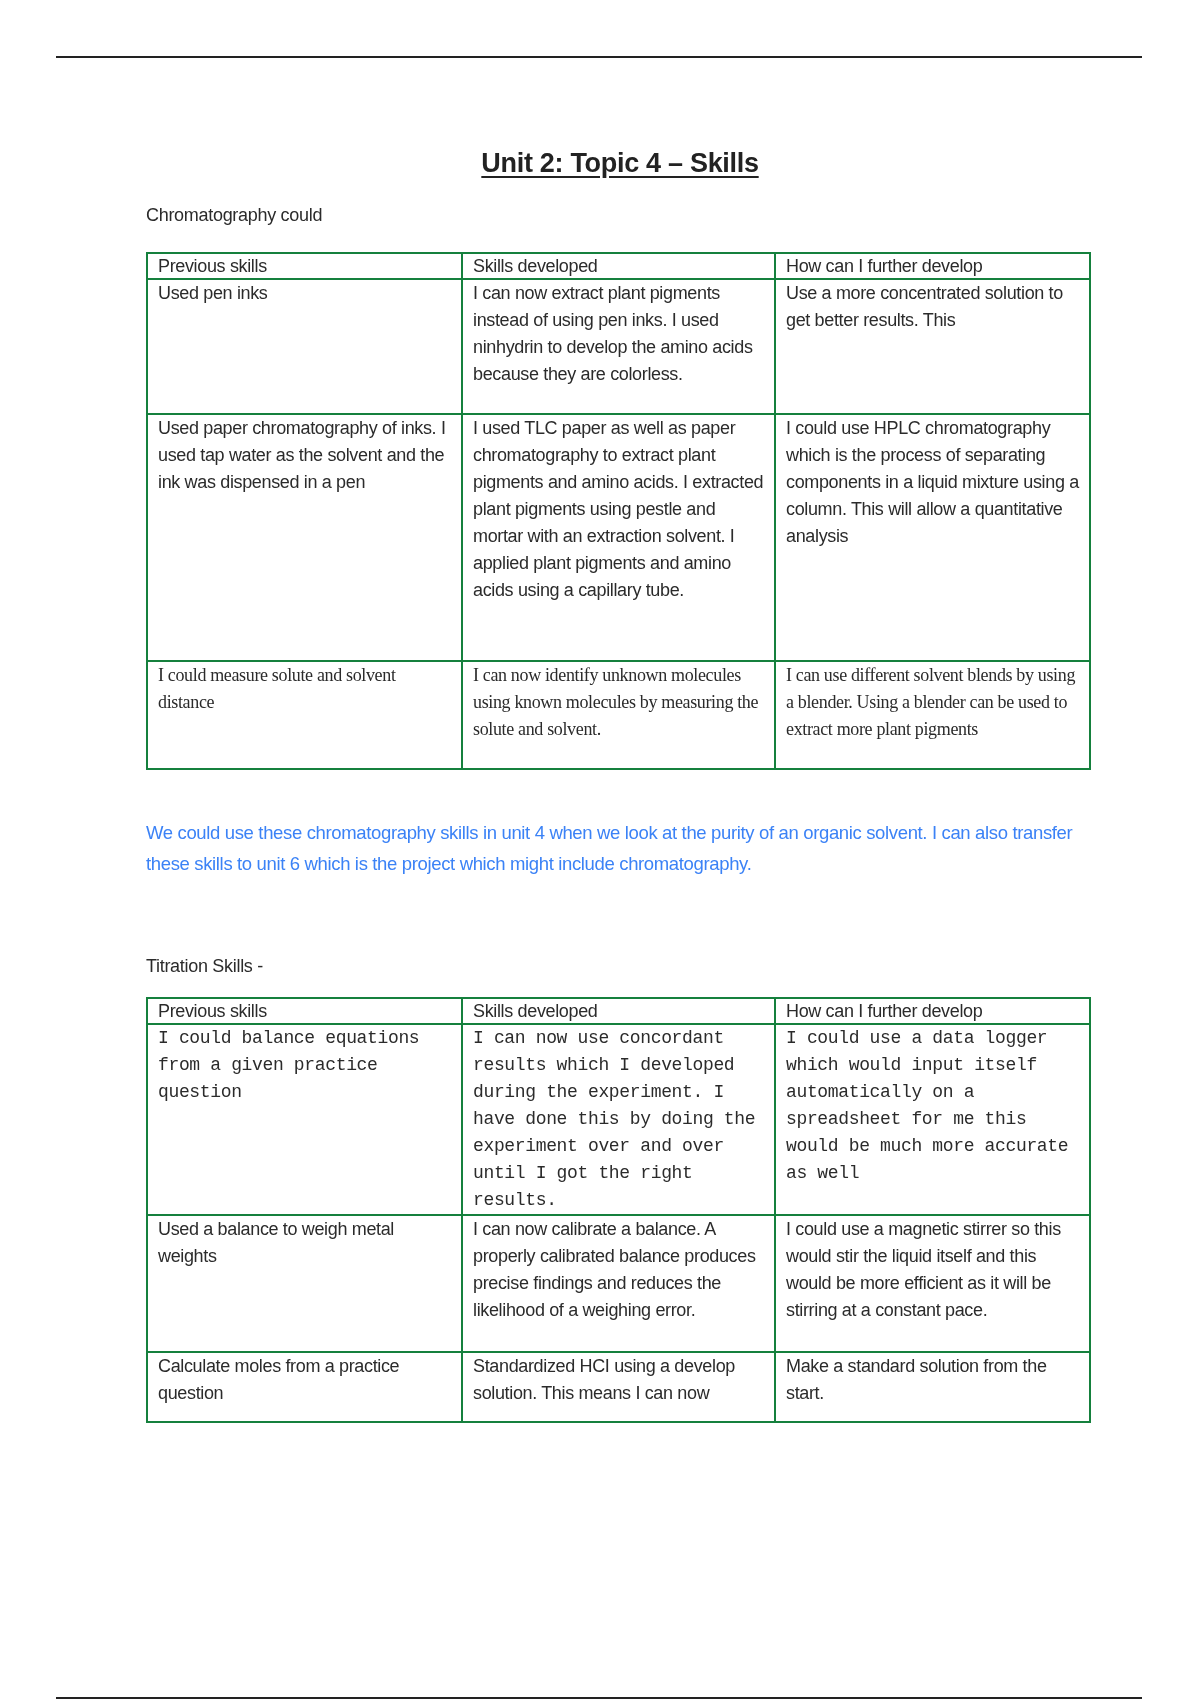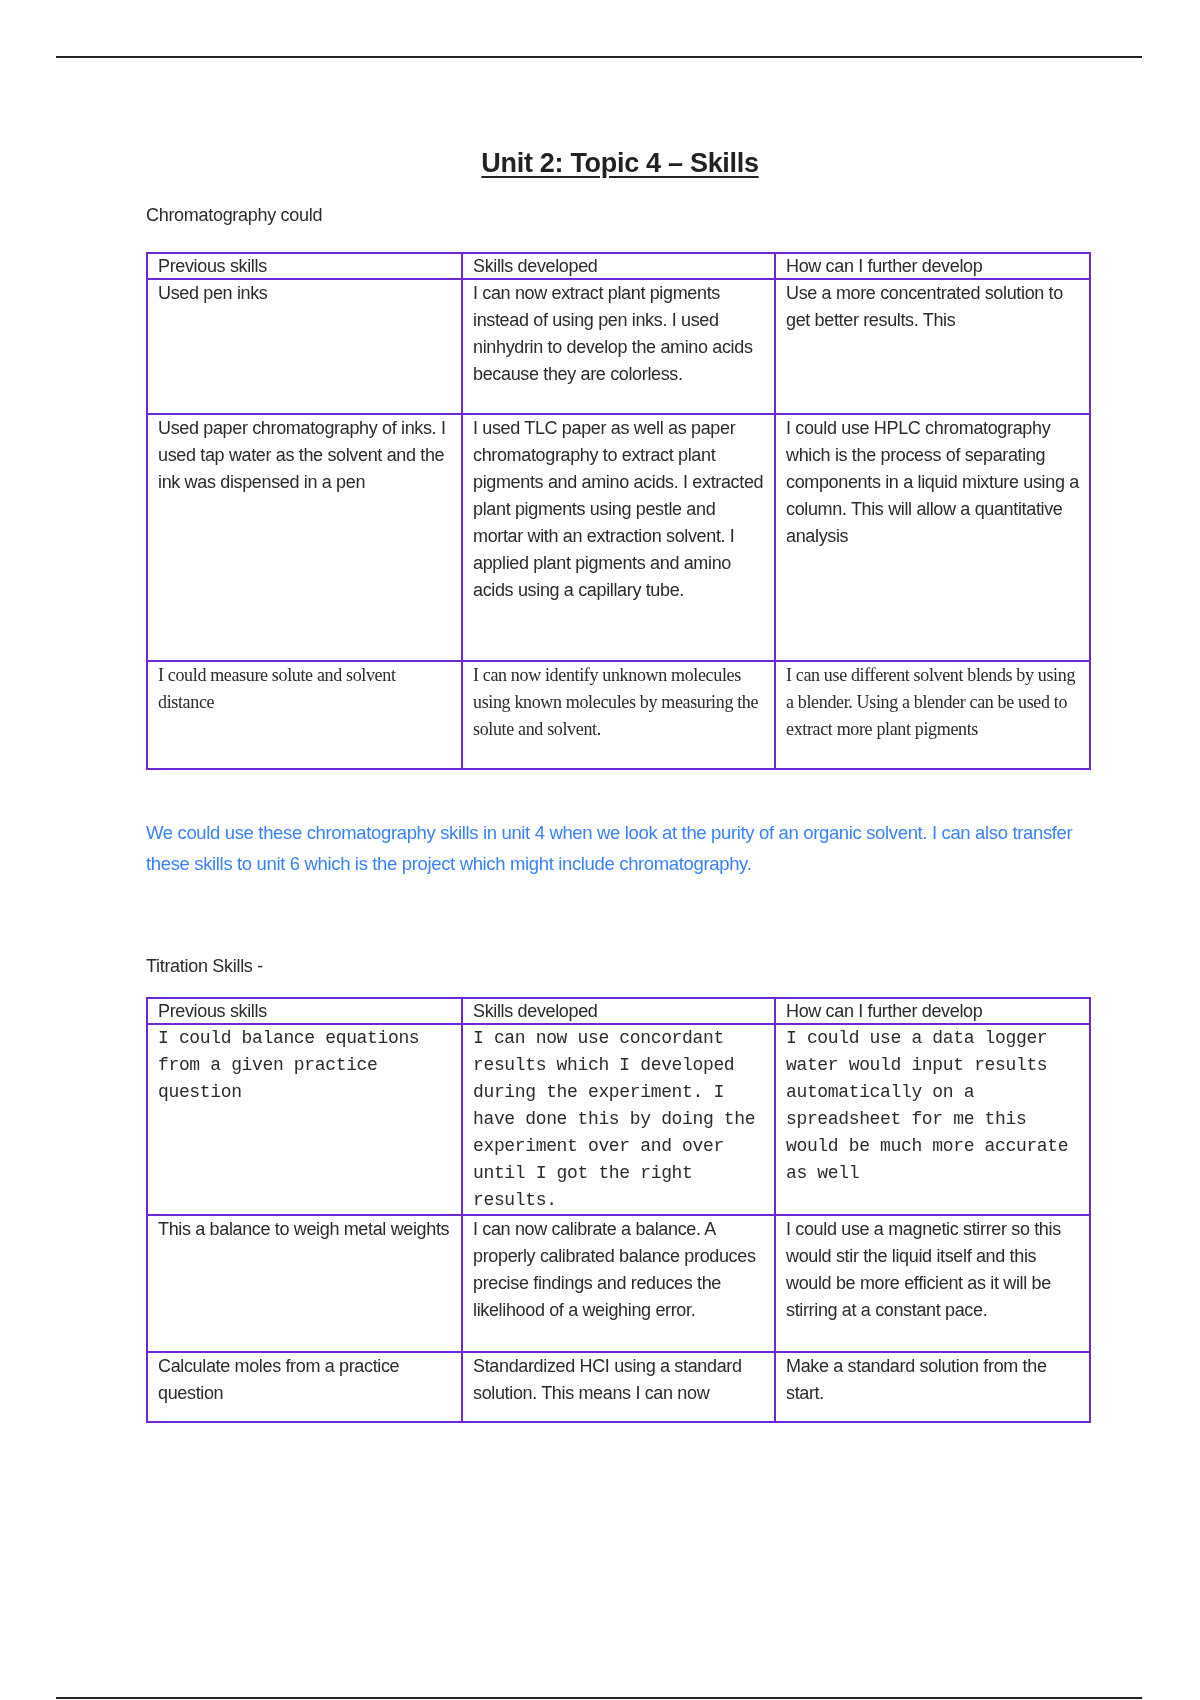--- a/index.html
+++ b/index.html
@@ -23,21 +23,21 @@
     }
     table.skills {
       position: absolute; left: 146px; width: 943px;
       border-collapse: collapse; table-layout: fixed;
       font-size: 18px; line-height: 27px; letter-spacing: -0.35px;
     }
     table.skills col.c1 { width: 315px; }
     table.skills col.c2 { width: 313px; }
     table.skills col.c3 { width: 315px; }
     table.skills th, table.skills td {
-      border: 2px solid #6d28d9; vertical-align: top; text-align: left;
+      border: 2px solid #15803d; vertical-align: top; text-align: left;
       padding: 0 8px 0 10px; font-weight: normal; color: #2b2b2b;
     }
     table.skills th { height: 24px; line-height: 24px; }
     .para {
       position: absolute; left: 146px; width: 950px; font-size: 18.5px; line-height: 31px;
       letter-spacing: -0.35px; color: #3b82f6;
     }
   </style>
 </head>
 <body>
@@ -94,28 +94,28 @@
     <tr>
       <th>Previous skills</th>
       <th>Skills developed</th>
       <th>How can I further develop</th>
     </tr>
   </thead>
   <tbody>
     <tr style="height:165px;font-family:Liberation Mono, monospace;">
       <td>I could balance equations from a given practice question</td>
       <td>I can now use concordant results which I developed during the experiment. I have done this by doing the experiment over and over until I got the right results.</td>
-      <td>I could use a data logger water would input results automatically on a spreadsheet for me this would be much more accurate as well</td>
+      <td>I could use a data logger which would input itself automatically on a spreadsheet for me this would be much more accurate as well</td>
     </tr>
     <tr style="height:137px;">
-      <td>This a balance to weigh metal weights</td>
+      <td>Used a balance to weigh metal weights</td>
       <td>I can now calibrate a balance. A properly calibrated balance produces precise findings and reduces the likelihood of a weighing error.</td>
       <td>I could use a magnetic stirrer so this would stir the liquid itself and this would be more efficient as it will be stirring at a constant pace.</td>
     </tr>
     <tr style="height:70px;">
       <td>Calculate moles from a practice question</td>
-      <td>Standardized HCI using a standard solution. This means I can now</td>
+      <td>Standardized HCI using a develop solution. This means I can now</td>
       <td>Make a standard solution from the start.</td>
     </tr>
   </tbody>
 </table>
 
 <div class="rule bottom"></div>
 
 </body></html>

